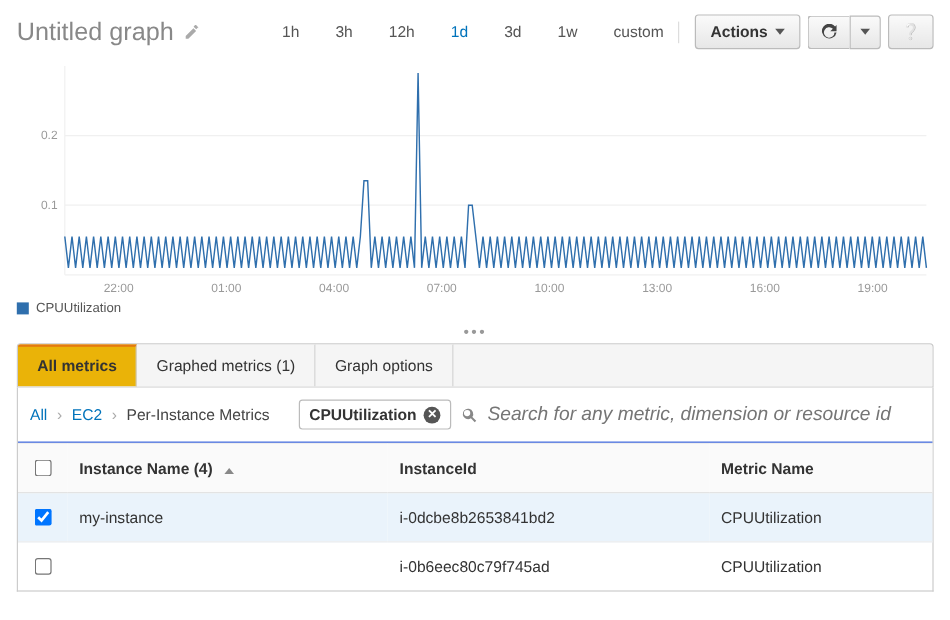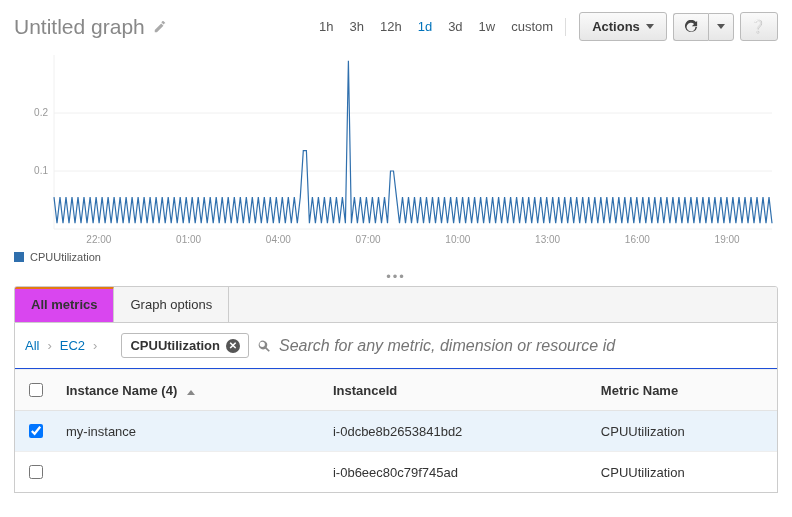--- a/index.html
+++ b/index.html
@@ -10,21 +10,21 @@
     color: #333;
     background: #fff;
     width: 792px;
   }
   .wrap { padding: 12px 14px 14px 14px; }
   .topbar { display: flex; align-items: center; justify-content: space-between; }
   .title-area { display: flex; align-items: center; gap: 8px; }
   .graph-title { font-size: 21px; color: #888; font-weight: 400; }
   .edit-icon { width: 14px; height: 14px; color: #aaa; cursor: pointer; }
   .controls { display: flex; align-items: center; gap: 6px; }
-  .ranges { display: flex; gap: 8px; color: #444; }
+  .ranges { display: flex; gap: 22px; color: #444; }
   .range-item { padding: 2px 4px; cursor: pointer; color: #555; }
   .range-item.active { color: #0073bb; font-weight: normal; }
   .btn {
     display: inline-flex; align-items: center; gap: 6px;
     background: linear-gradient(#fafafa,#e7e7e7);
     border: 1px solid #bbb; border-radius: 3px;
     padding: 6px 12px; font-size: 13px; color: #333;
     cursor: pointer; font-weight: bold;
   }
   .btn.icon-only { padding: 6px 10px; }
@@ -45,21 +45,21 @@
   .series-path { fill: none; stroke: #2f6fad; stroke-width: 1.2; }
   .legend { display: flex; align-items: center; gap: 6px; font-size: 11px; color: #555; margin-top: 2px; }
   .legend .sw { width: 10px; height: 10px; background: #2f6fad; }
   .resizer { display:flex; justify-content:center; margin:6px 0 2px 0; color:#999; cursor: row-resize; letter-spacing:2px;}
   .tabs { display: flex; border: 1px solid #ccc; border-radius: 3px 3px 0 0; overflow: hidden; }
   .tab {
     padding: 10px 16px; background: #f5f5f5; border-right: 1px solid #ccc;
     cursor: pointer; color: #333;
   }
   .tab:last-child { border-right: none; flex: 1; background: #f5f5f5; }
-  .tab.active { background: #d946ef; font-weight: bold; border-top: 3px solid #e47911; margin-top: -1px; padding-top: 8px; }
+  .tab.active { background: #eab308; font-weight: bold; border-top: 3px solid #e47911; margin-top: -1px; padding-top: 8px; }
   .panel { border: 1px solid #ccc; border-top: none; }
   .crumbs {
     display: flex; align-items: center; gap: 8px; padding: 10px 10px;
     border-bottom: 1px solid #1d4ed8;
   }
   .crumb-link { color: #0073bb; cursor: pointer; }
   .crumb-sep { color: #aaa; }
   .crumb-cur { color: #444; }
   .filter-pill {
     display: inline-flex; align-items: center; gap: 6px;
@@ -157,30 +157,32 @@
   </div>
   <div class="legend">
     <span class="sw"></span>
     <span>CPUUtilization</span>
   </div>
 
   <div class="resizer">•••</div>
 
   <div class="tabs" id="tabs">
       <div class="tab active">All metrics</div>
+      <div class="tab">Graphed metrics (1)</div>
       <div class="tab">Graph options</div>
       <div class="tab" style="cursor: default;"></div>
     </div>
 
   <div class="panel">
     <div class="crumbs">
       <span class="crumb-link">All</span>
       <span class="crumb-sep">›</span>
       <span class="crumb-link">EC2</span>
       <span class="crumb-sep">›</span>
+      <span class="crumb-cur">Per-Instance Metrics</span>
       <span style="width:8px"></span>
       <span class="filter-pill">
         <span>CPUUtilization</span>
         <span class="pill-x">✕</span>
       </span>
       <div class="search">
         <svg class="mag" viewBox="0 0 16 16">
             <path fill="currentColor" d="M11 9.6A5 5 0 1 0 9.6 11l3.7 3.7 1.4-1.4L11 9.6zM3 6a3 3 0 1 1 6 0 3 3 0 0 1-6 0z"></path>
           </svg>
         <input type="text" placeholder="Search for any metric, dimension or resource id" style="">

